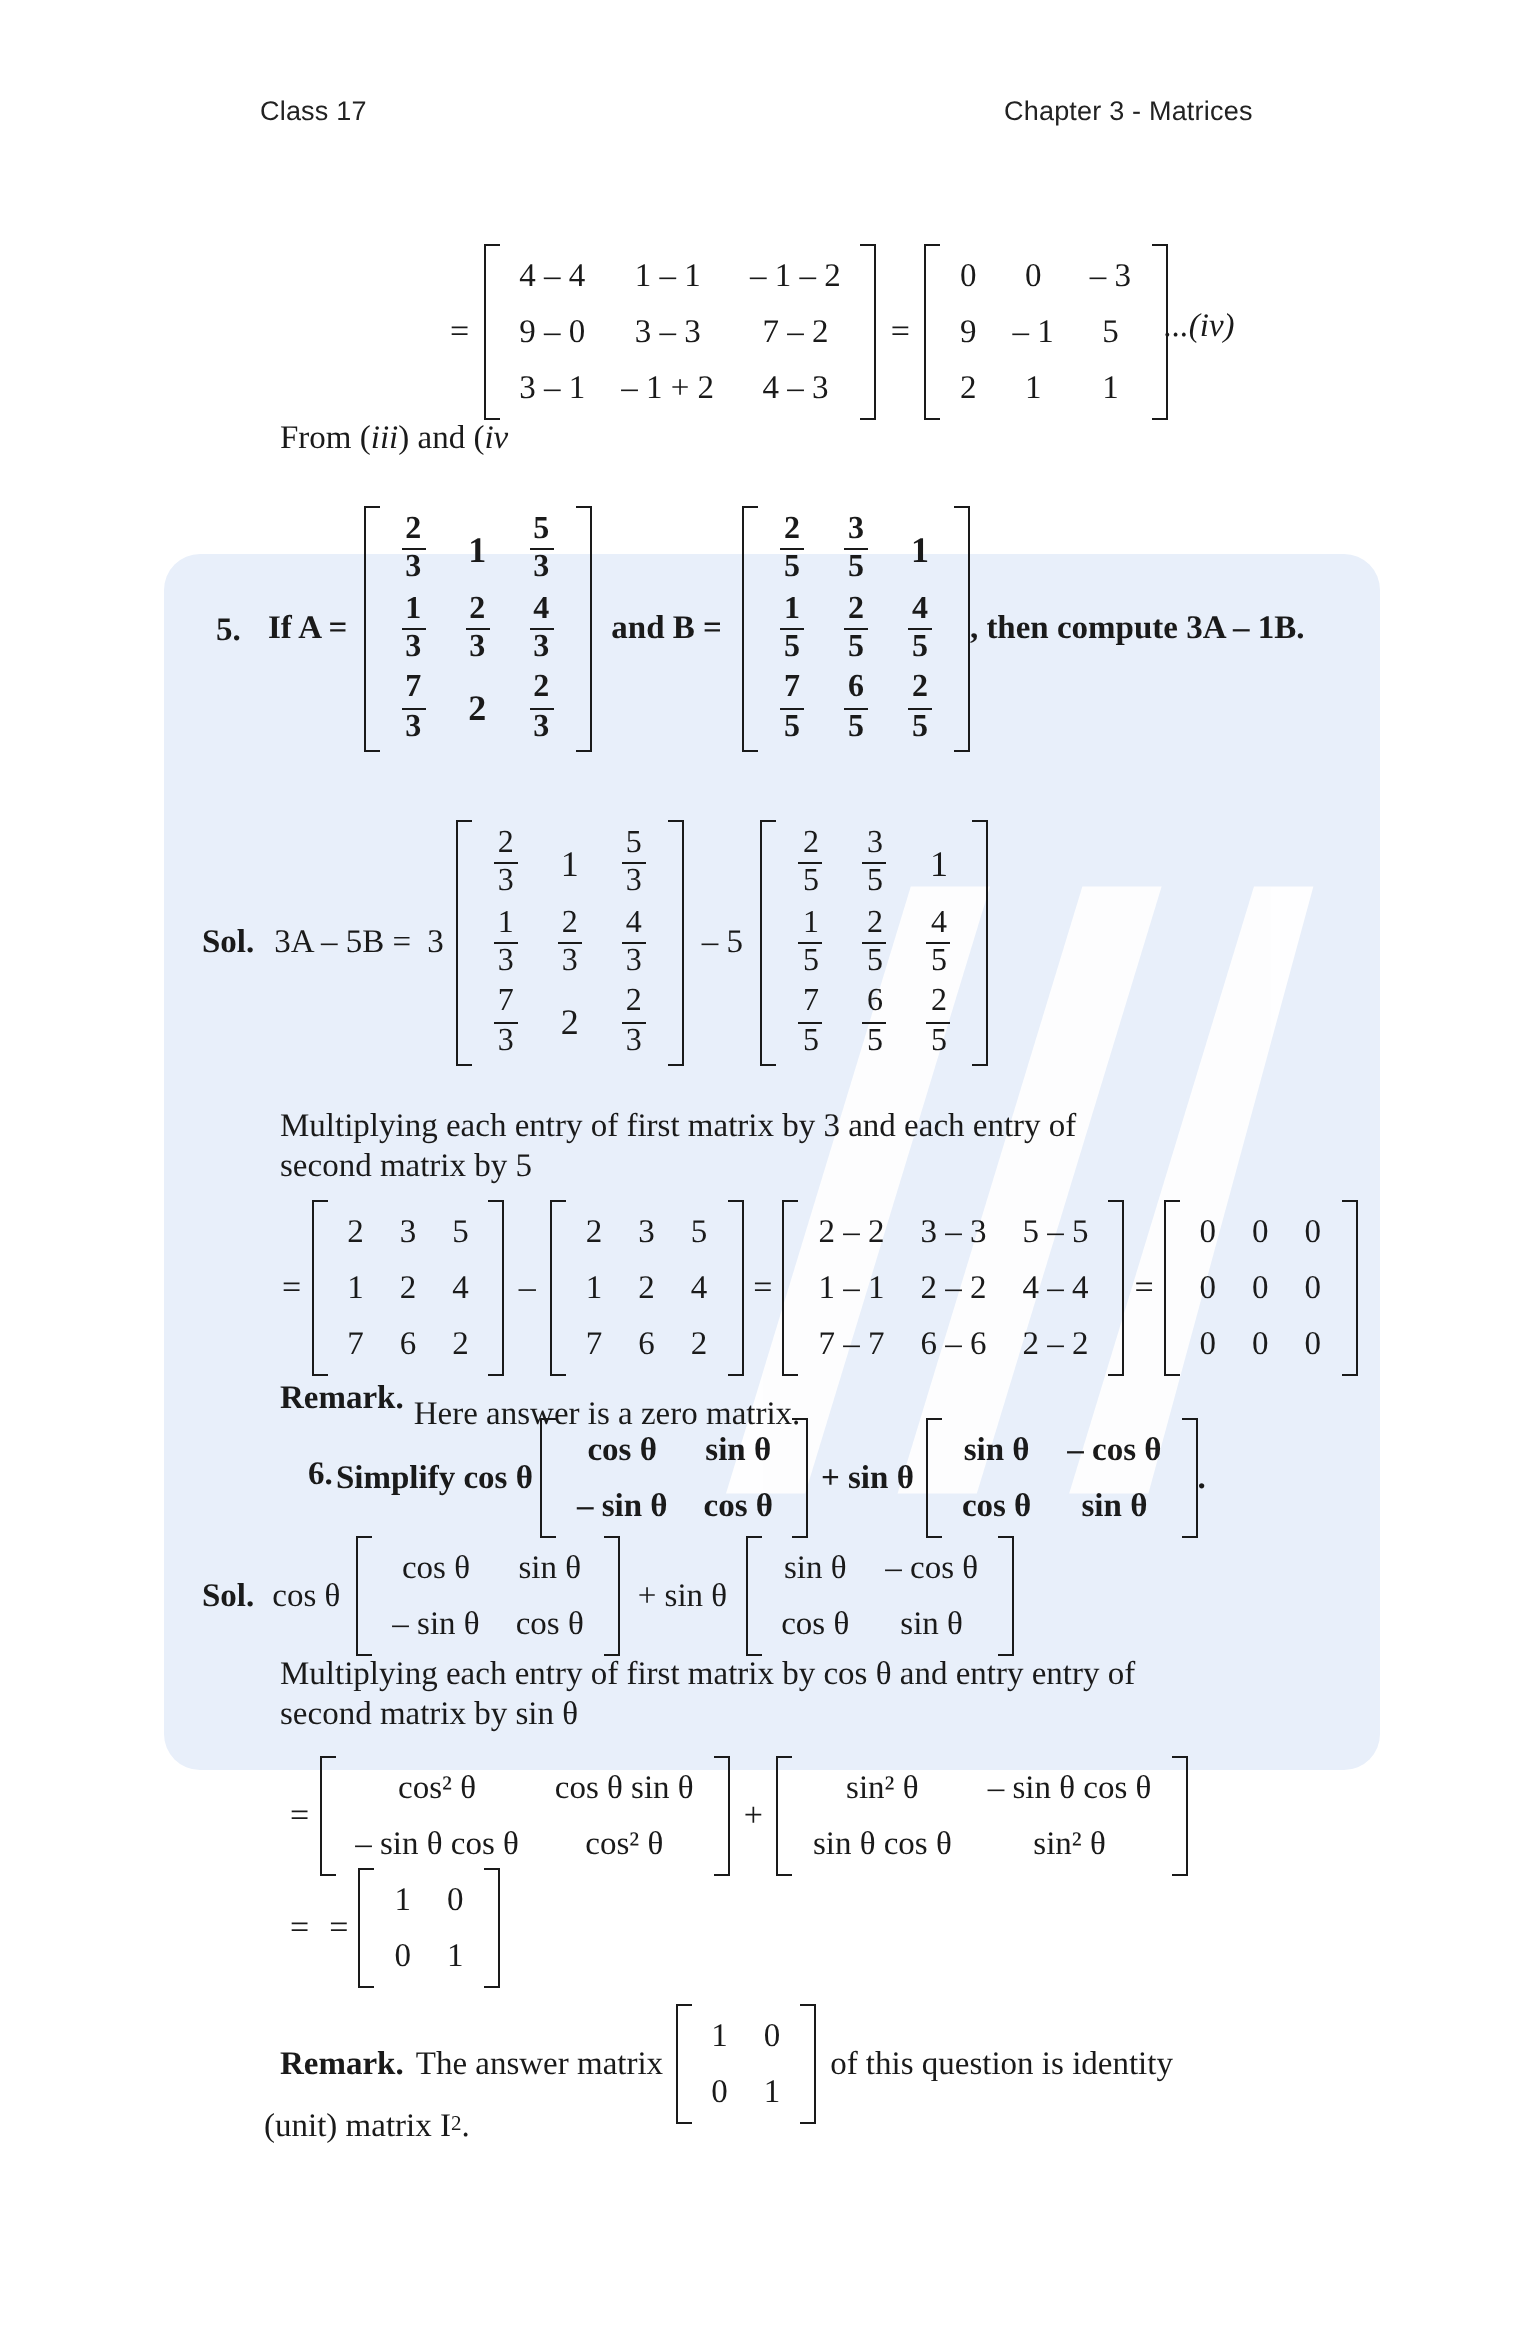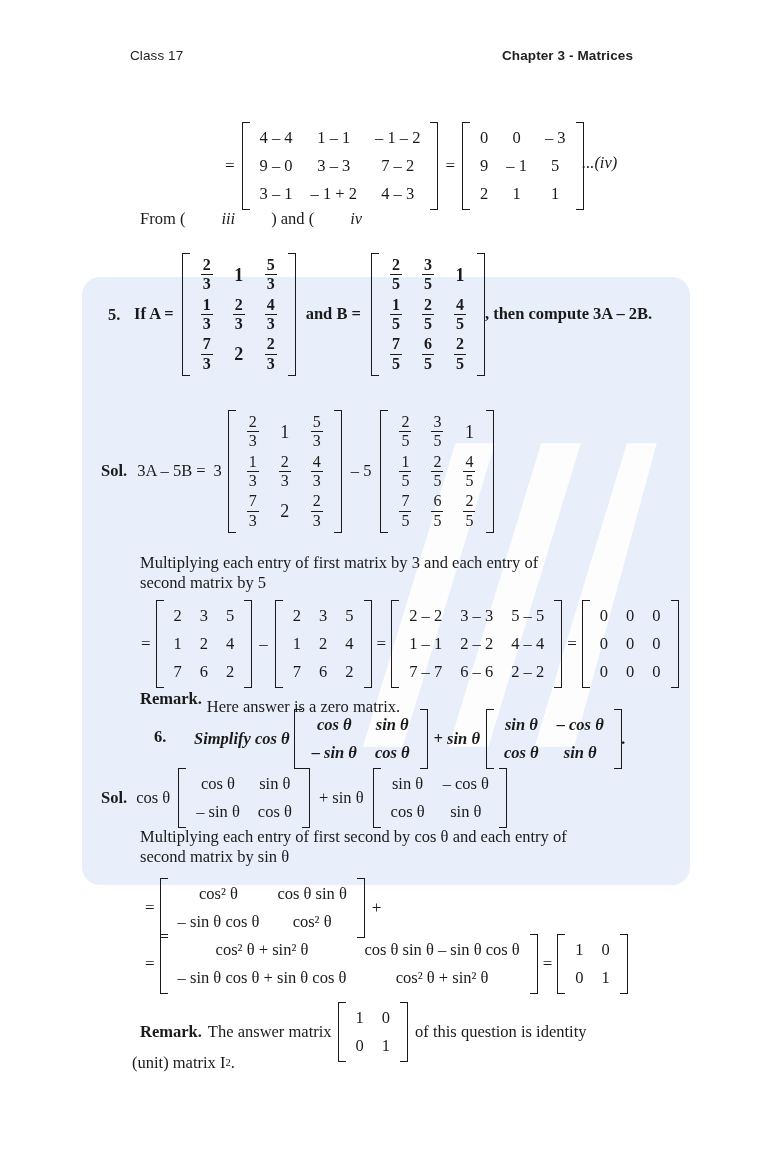--- a/index.html
+++ b/index.html
@@ -42,21 +42,21 @@
   
   .runhead {
     position: absolute;
     top: 48px;
     font-family: "Liberation Sans", sans-serif;
     font-size: 13.5px;
     color: #222;
     letter-spacing: .1px;
   }
   #runhead-left  { left: 130px; }
-  #runhead-right { left: 502px; font-weight: bold; }
+  #runhead-right { left: 502px; }
 
   
   .row { position: absolute; display: flex; align-items: center; }
   .txt { font-size: 16.5px; line-height: 1.34; }
   .b   { font-weight: bold; }
   .it  { font-style: italic; }
 
   .op { padding: 0 7px; font-size: 17px; white-space: nowrap; }
   .op.tight { padding: 0 5px; }
 
@@ -166,21 +166,21 @@
               <td>2</td>
               <td>1</td>
               <td>1</td>
             </tr>
           </tbody>
         </table>
     </span>
   </div>
   <div class="row txt it" style="left:582px; top:152px;">...(iv)</div>
 
-  <div class="row txt" style="left:140px; top:208px;gap:36px;">
+  <div class="row txt" style="left:140px; top:208px;">
     <span>From (</span>
     <span class="it">iii</span>
     <span>) and (</span>
     <span class="it">iv</span>
   </div>
 
   <div class="lbl-num" style="left:108px; top:305px;">5.</div>
   <div class="row" style="left:134px; top:253px;">
     <span class="txt b">If A =</span>
     <span class="mat bold" style="margin-left:8px;">
@@ -264,21 +264,21 @@
                   <span class="den">5</span>
                 </span></td>
               <td><span class="frac">
                   <span class="num">2</span>
                   <span class="den">5</span>
                 </span></td>
             </tr>
           </tbody>
         </table>
     </span>
-    <span class="txt b">, then compute 3A – 2B.</span>
+    <span class="txt b">, then compute 3A – 1B.</span>
   </div>
 
   <div class="row" style="left:101px; top:410px;">
     <span class="txt b" style="align-self:center;">Sol.</span>
     <span class="txt" style="padding-left:10px;">3A – 5B =</span>
     <span class="txt" style="padding-left:8px;">3</span>
     <span class="mat" style="margin-left:6px;">
       <table>
           <tbody>
             <tr>
@@ -461,21 +461,21 @@
         </table>
     </span>
   </div>
 
   <div class="row txt" style="left:140px; top:679px;">
     <span class="b">Remark.</span>
     <span style="padding-left:5px;margin-top:17px;">Here answer is a zero matrix.</span>
   </div>
 
   <div class="lbl-num" style="left:154px; top:727px;">6.</div>
-  <div class="row" style="left:194px; top:709px;font-style:italic;">
+  <div class="row" style="left:168px; top:709px;">
     <span class="txt b">Simplify cos θ</span>
     <span class="mat bold" style="margin-left:4px;">
       <table>
           <tbody>
             <tr>
               <td>cos θ</td>
               <td>sin θ</td>
             </tr>
             <tr>
               <td>– sin θ</td>
@@ -529,58 +529,58 @@
             </tr>
             <tr>
               <td>cos θ</td>
               <td>sin θ</td>
             </tr>
           </tbody>
         </table>
     </span>
   </div>
 
-  <div class="txt" style="position:absolute; left:140px; top:826px; width:530px;">Multiplying each entry of first second by cos θ and each entry of</div>
+  <div class="txt" style="position:absolute; left:140px; top:826px; width:530px;">Multiplying each entry of first matrix by cos θ and entry entry of</div>
   <div class="txt" style="position:absolute; left:140px; top:846px;font-family:Liberation Serif, serif;">second matrix by sin θ</div>
 
   <div class="row" style="left:140px; top:878px;">
     <span class="op tight">=</span>
     <span class="mat">
       <table>
           <tbody>
             <tr>
               <td>cos² θ</td>
               <td>cos θ sin θ</td>
             </tr>
             <tr>
               <td>– sin θ cos θ</td>
               <td>cos² θ</td>
             </tr>
           </tbody>
         </table>
     </span>
     <span class="op">+</span>
+    <span class="mat">
+      <table>
+          <tbody>
+            <tr>
+              <td>sin² θ</td>
+              <td>– sin θ cos θ</td>
+            </tr>
+            <tr>
+              <td>sin θ cos θ</td>
+              <td>sin² θ</td>
+            </tr>
+          </tbody>
+        </table>
+    </span>
   </div>
 
   <div class="row" style="left:140px; top:934px;">
     <span class="op tight">=</span>
-    <span class="mat">
-      <table>
-          <tbody>
-            <tr>
-              <td>cos² θ + sin² θ</td>
-              <td>cos θ sin θ – sin θ cos θ</td>
-            </tr>
-            <tr>
-              <td>– sin θ cos θ + sin θ cos θ</td>
-              <td>cos² θ + sin² θ</td>
-            </tr>
-          </tbody>
-        </table>
-    </span>
     <span class="op tight">=</span>
     <span class="mat">
       <table>
           <tbody>
             <tr>
               <td>1</td>
               <td>0</td>
             </tr>
             <tr>
               <td>0</td>

